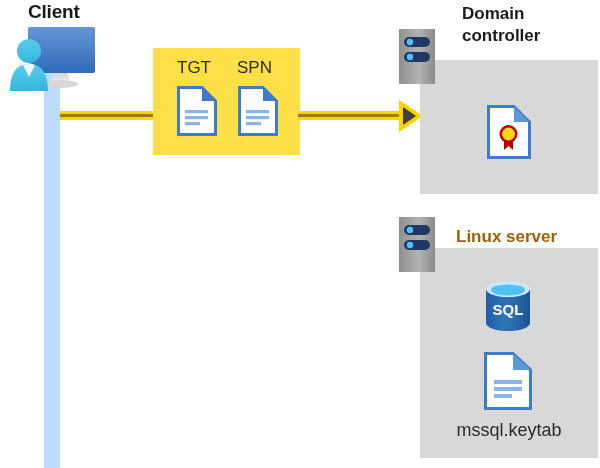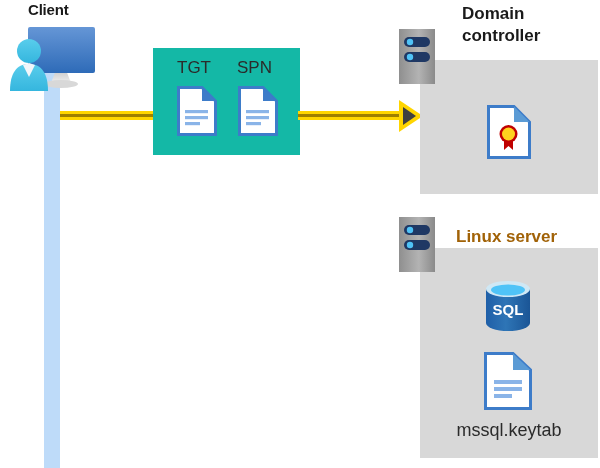--- a/index.html
+++ b/index.html
@@ -25,42 +25,42 @@
     top: 66px;
     width: 16px;
     height: 402px;
     background: #bedbf9;
   }
 
   
   #client-label {
     left: 28px;
     top: 1px;
-    font-size: 15px;
+    font-size: 19px;
     font-weight: bold;
     color: #1a1a1a;
     letter-spacing: -0.2px;
     white-space: nowrap;
   }
 
   
   #client-icon {
     left: 4px;
     top: 24px;
     width: 100px;
     height: 72px;
   }
 
   
   #token-box {
     left: 153px;
     top: 48px;
     width: 147px;
     height: 107px;
-    background: #14b8a6;
+    background: #fde047;
   }
   .token-label {
     position: absolute;
     top: 10px;
     font-size: 17px;
     color: #2b2b2b;
     white-space: nowrap;
   }
   #tgt-label { left: 24px; }
   #spn-label { left: 84px; }

